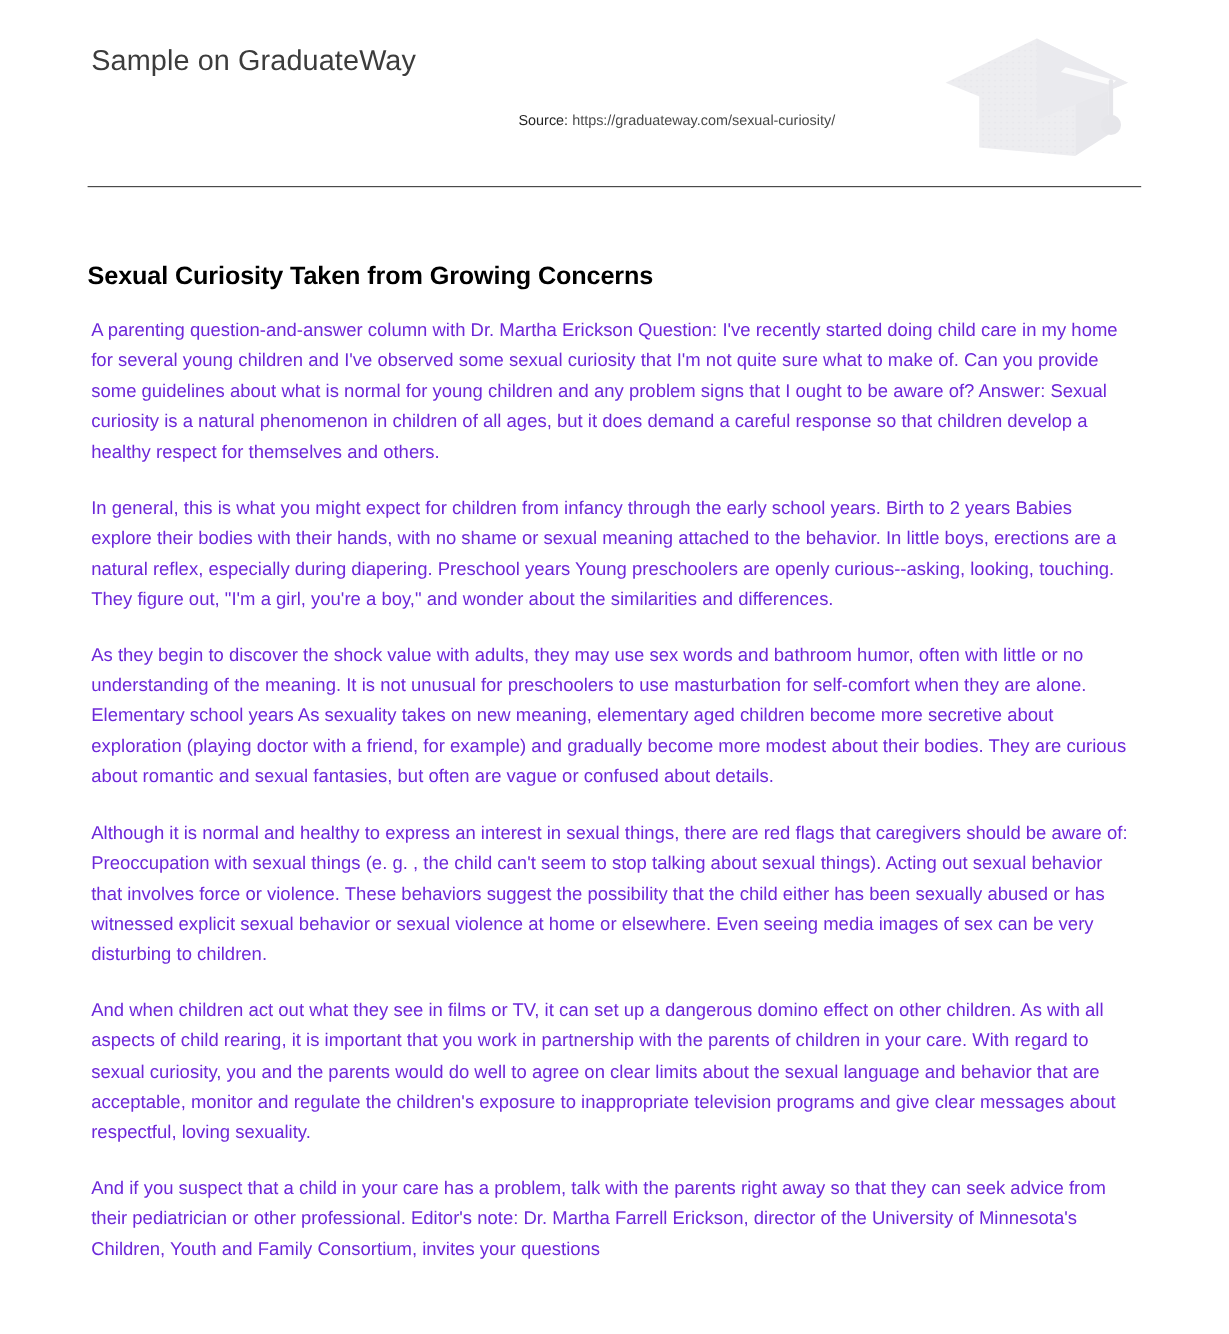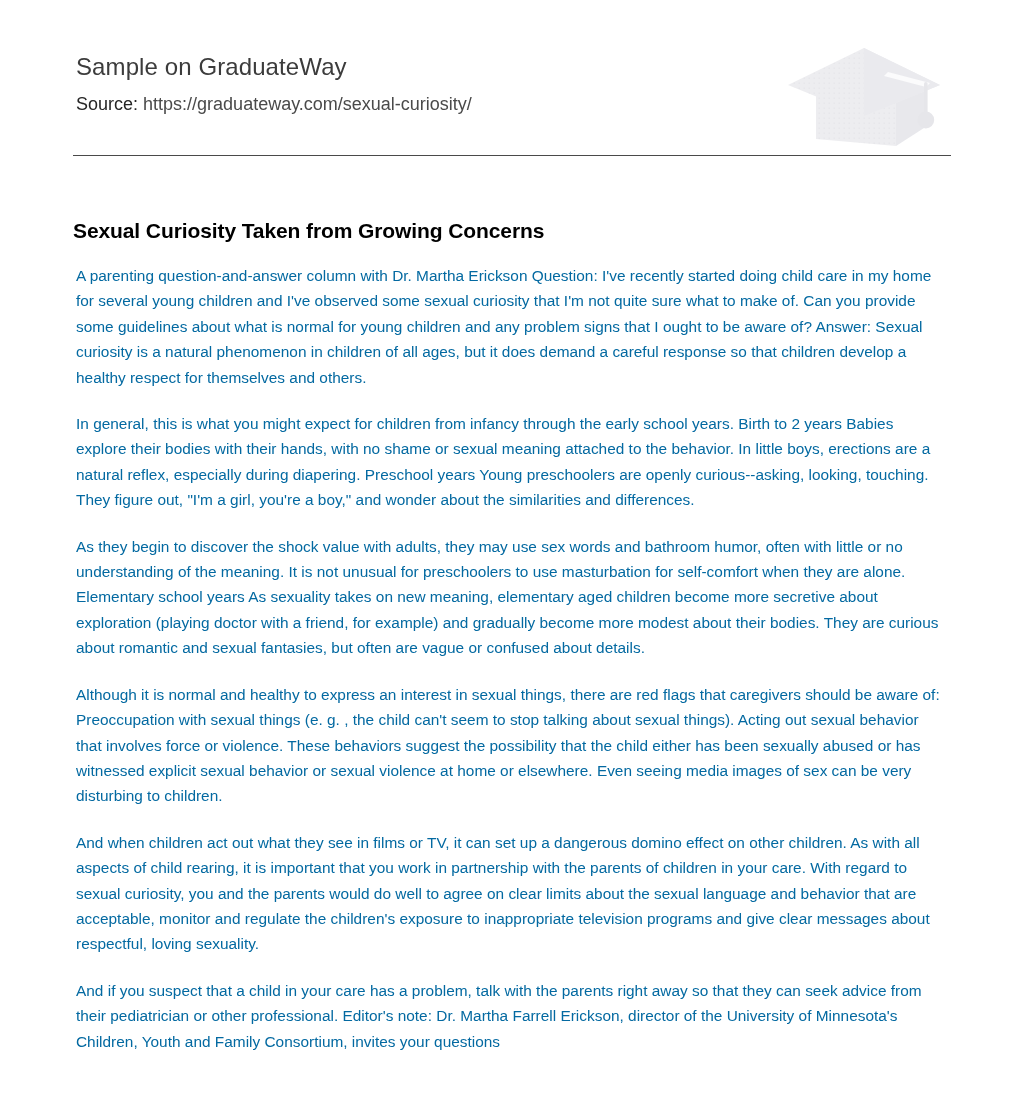--- a/index.html
+++ b/index.html
@@ -20,21 +20,21 @@
     position: relative;
     width: 1024px;
     height: 1112px;
     background: #ffffff;
   }
 
   
   .header {
     position: absolute;
     left: 0;
-    top: 16px;
+    top: 0;
     width: 1024px;
     height: 156px;
   }
 
   .brand-block {
     position: absolute;
     left: 76px;
     top: 36px;
     width: 620px;
   }
@@ -42,25 +42,26 @@
   .brand-title {
     font-size: 24px;
     line-height: 30px;
     color: #3c3c3c;
     font-weight: 400;
     letter-spacing: 0.1px;
     white-space: nowrap;
   }
 
   .source-line {
-    margin-top: 12px;
-    font-size: 18px;
+    margin-top: 24px;
+    font-size: 12px;
     line-height: 20px;
     color: #4a4a4a;
     white-space: nowrap;
+    text-align: right;
   }
   .source-label {
     color: #262626;
     font-weight: 500;
   }
   .source-url {
     color: #4a4a4a;
     font-weight: 400;
   }
 
@@ -105,21 +106,21 @@
     position: absolute;
     left: 76px;
     top: 263px;
     width: 872px;
   }
 
   .article p {
     margin: 0 0 21px 0;
     font-size: 15.4px;
     line-height: 25.4px;
-    color: #0369a1;
+    color: #6d28d9;
     text-align: left;
     letter-spacing: 0.01px;
   }
   .article p:last-child { margin-bottom: 0; }
 </style>
 </head>
 <body>
 
 <div class="page">
 

